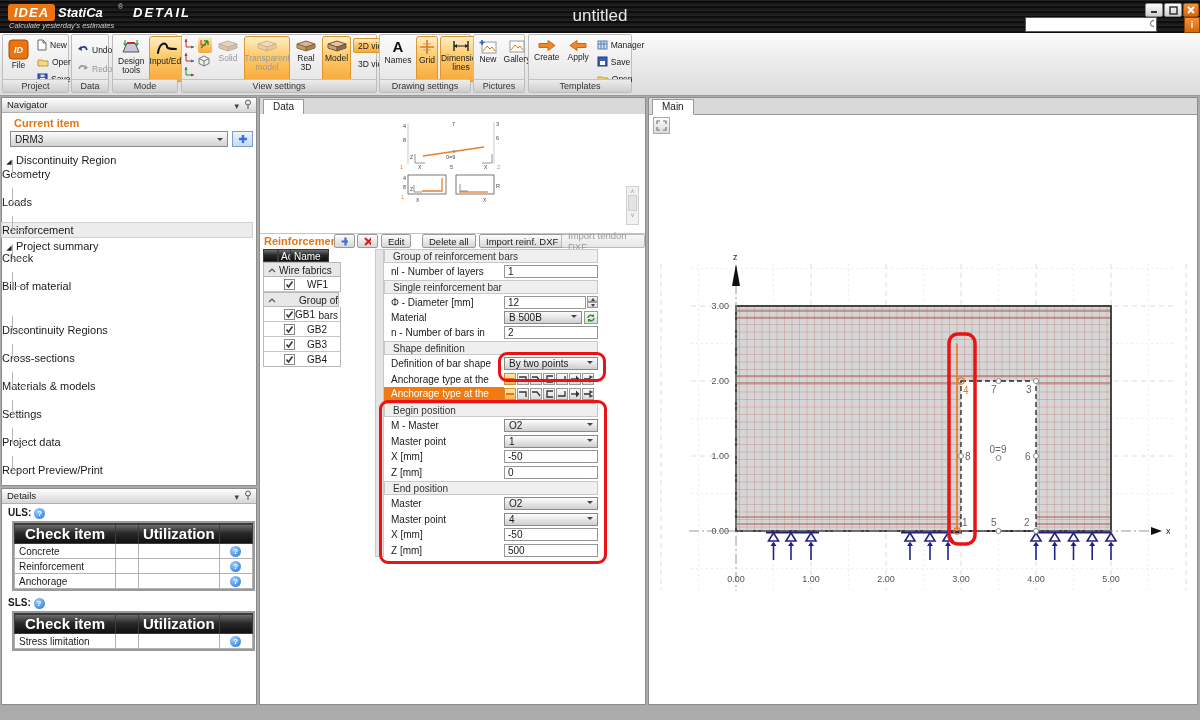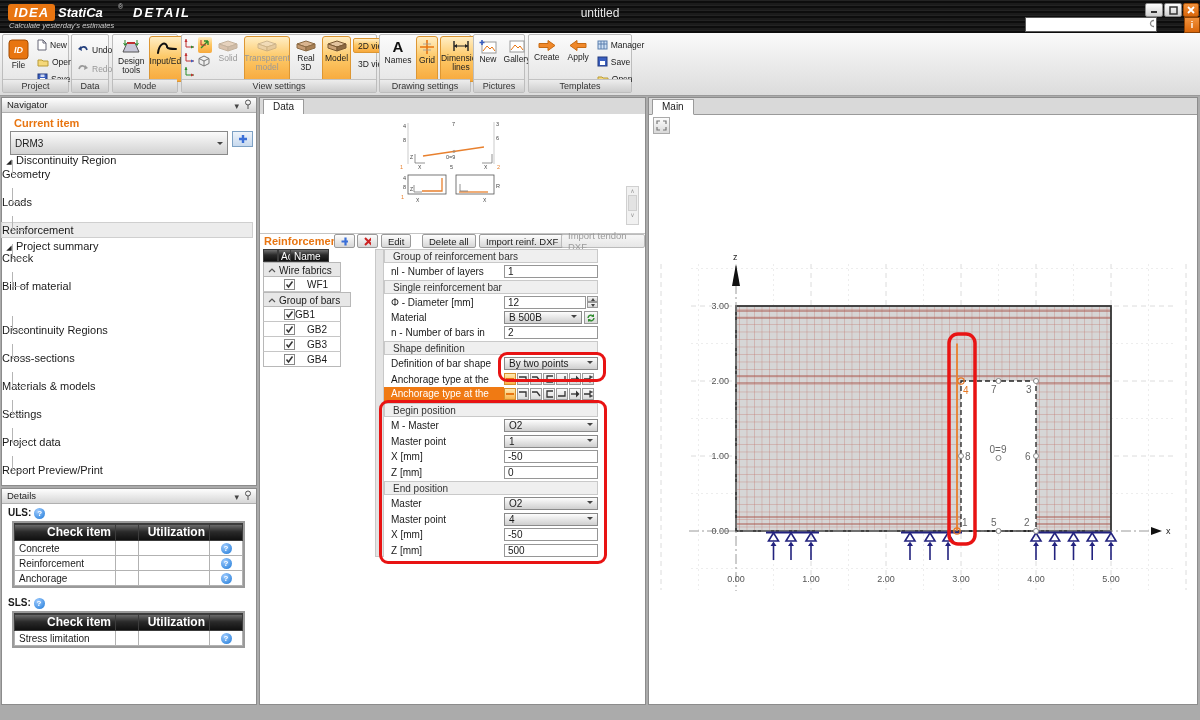--- a/index.html
+++ b/index.html
@@ -5,21 +5,21 @@
   html,body{margin:0;padding:0;}
   body{width:1200px;height:720px;position:relative;background:#ababab;font-family:"Liberation Sans",sans-serif;overflow:hidden;font-size:11px;color:#1a1a1a;}
   .abs{position:absolute;}
   
   .titlebar{left:0;top:0;width:1200px;height:33px;background:#141414;background:repeating-linear-gradient(180deg,#232323 0 1px,#0d0d0d 1px 3px,#1b1b1b 3px 5px);}
   .logo-idea{left:8px;top:4px;background:#e87511;color:#fff;font-style:italic;font-weight:bold;font-size:13px;padding:1px 6px;border-radius:3px;letter-spacing:1px;}
   .logo-statica{left:58px;top:5px;color:#fff;font-style:italic;font-weight:bold;font-size:13px;}
   .logo-reg{left:118px;top:3px;color:#ccc;font-size:7px;}
   .logo-detail{left:133px;top:5px;color:#fff;font-style:italic;font-weight:bold;font-size:13px;letter-spacing:2px;}
   .tagline{left:9px;top:21px;color:#cfcfcf;font-style:italic;font-size:7.5px;}
-  .win-title{left:400px;top:6px;width:400px;text-align:center;color:#e8e8e8;font-size:12px;}
+  .win-title{left:400px;top:6px;width:400px;text-align:center;color:#e8e8e8;font-size:17px;}
   .winbtn{top:3px;width:16px;height:12px;background:linear-gradient(#fdfdfd,#cfcfcf);border:1px solid #888;border-radius:2px;display:flex;align-items:center;justify-content:center;}
   .winbtn.close{background:linear-gradient(#f2923c,#d9660a);border-color:#a34d06;}
   .searchbox{left:1025px;top:17px;width:130px;height:13px;background:#fff;border:1px solid #5a5a5a;display:flex;align-items:center;}
   .searchbox input{border:none;outline:none;flex:1;font-size:9px;height:11px;padding:0 3px;background:transparent;font-family:"Liberation Sans",sans-serif;}
   .infobtn{left:1184px;top:17px;width:14px;height:14px;background:linear-gradient(#f2923c,#d9660a);border:1px solid #8a4104;color:#fff;font-weight:bold;font-size:9px;display:flex;align-items:center;justify-content:center;}
   
   .ribbon{left:0;top:33px;width:1200px;height:62px;background:linear-gradient(#fafafa,#dcdcdc);border-bottom:1px solid #9a9a9a;}
   .rgroup{top:1px;height:59px;border:1px solid #bdbdbd;border-radius:2px;background:linear-gradient(#fbfbfb,#e9e9e9 70%,#e0e0e0);box-sizing:border-box;}
   .rgl{position:absolute;left:0;right:0;bottom:0;height:12px;background:linear-gradient(#ededed,#cdcdcd);border-top:1px solid #c2c2c2;text-align:center;font-size:9px;color:#333;line-height:12px;}
   .gc{position:absolute;left:2px;top:1px;right:2px;height:45px;display:flex;align-items:flex-start;gap:2px;}
@@ -38,21 +38,21 @@
   .curlabel{left:12px;top:19px;color:#e87511;font-weight:bold;font-size:11px;}
   .drop{background:linear-gradient(#fbfbfb,#d2d2d2);border:1px solid #8a8a8a;font-size:10px;display:flex;align-items:center;padding:0 4px;box-sizing:border-box;}
   .dar{width:0;height:0;border:3.5px solid transparent;border-top-color:#444;margin-left:auto;margin-top:3px;}
   .trow{position:absolute;left:0;width:250px;height:14px;line-height:14px;font-size:11px;}
   .texp{display:inline-block;width:14px;text-align:center;font-size:7px;color:#222;}
   .tchild{position:relative;}
   .tchild::before{content:"";position:absolute;left:10px;top:-7px;height:14px;width:13px;border-left:1px solid #b5b5b5;border-bottom:1px solid #b5b5b5;}
   .tsel{background:#ececec;outline:1px solid #cfcfcf;}
   
   .dtable{border-collapse:collapse;font-size:10px;}
-  .dtable th{background:linear-gradient(#707070,#2a2a2a 45%,#0f0f0f);color:#fff;font-size:12px;text-align:right;padding:1px 4px;border:1px solid #3c3c3c;height:12px;}
+  .dtable th{background:linear-gradient(#707070,#2a2a2a 45%,#0f0f0f);color:#fff;font-size:15px;text-align:center;padding:1px 4px;border:1px solid #3c3c3c;height:12px;}
   .dtable td{border:1px solid #b2b2b2;padding:0 4px;height:14px;background:#fff;}
   .dwrap{border:2px solid #9a9a9a;display:inline-block;}
   .help{display:inline-flex;width:11px;height:11px;border-radius:50%;background:radial-gradient(circle at 35% 30%,#9ecbff,#1c78d6);color:#fff;font-size:8px;font-weight:bold;align-items:center;justify-content:center;vertical-align:middle;}
   
   .tbtn{background:linear-gradient(#fdfdfd,#d7d7d7);border:1px solid #9a9a9a;border-radius:2px;font-size:9.5px;height:14px;display:inline-flex;align-items:center;justify-content:center;padding:0 6px;box-sizing:border-box;}
   .tbtn.dis{color:#9b9b9b;background:linear-gradient(#f6f6f6,#e7e7e7);border-color:#bbb;}
   .rthead{background:linear-gradient(#707070,#2a2a2a 45%,#0f0f0f);color:#fff;font-size:9.5px;}
   .rtgrp{background:#e7e7e7;}
   .rtcell{position:absolute;height:15px;line-height:15px;font-size:10px;box-sizing:border-box;border-bottom:1px solid #c6c6c6;}
   .sechead{position:absolute;left:124px;width:214px;height:14px;line-height:14px;background:#efefef;border:1px solid #c9c9c9;box-sizing:border-box;padding-left:8px;font-size:10px;color:#333;}
@@ -348,21 +348,21 @@
   <div class="phead"><span>Navigator</span>
     <span class="phicons">
         <span>▾</span>
         <svg width="8" height="10">
           <circle cx="4" cy="3.5" r="2.5" fill="none" stroke="#555"></circle>
           <line x1="4" y1="6" x2="4" y2="10" stroke="#555"></line>
         </svg>
       </span>
   </div>
   <div class="abs curlabel">Current item</div>
-  <div class="abs drop" style="left:8px;top:33px;width:218px;height:24px;gap:44px;">
+  <div class="abs drop" style="left:8px;top:33px;width:218px;height:16px;gap:44px;">
     <span>DRM3</span>
       <span class="dar"></span>
   </div>
   <div class="abs" style="left:230px;top:33px;width:21px;height:16px;background:linear-gradient(#eef4fb,#c7d9ee);border:1px solid #7da1c4;display:flex;align-items:center;justify-content:center;box-sizing:border-box;">
     <svg width="10" height="10">
         <path d="M5 1 V9 M1 5 H9" stroke="#3a6fd8" stroke-width="2.4"></path>
       </svg>
   </div>
 
   <div class="trow" style="top:55px;"><span class="texp">◢</span><span>Discontinuity Region</span></div>
@@ -522,21 +522,21 @@
       </svg>
     <span>Wire fabrics</span>
   </div>
   <div class="abs rtcell" style="left:3px;top:179px;width:78px;border-left:1px solid #b8b8b8;border-right:1px solid #b8b8b8;">
     <svg class="chk" style="margin:2px 0 0 20px;float:left;">
         <rect x="0.5" y="0.5" width="10" height="10" fill="#fdfdfd" stroke="#888"></rect>
         <polyline points="2.5,5.5 4.5,8 8.5,2.5" fill="none" stroke="#333" stroke-width="1.5"></polyline>
       </svg>
     <span style="margin-left:12px;">WF1</span>
   </div>
-  <div class="abs rtcell rtgrp" style="left:3px;top:194px;width:88px;border:1px solid #b8b8b8;">
+  <div class="abs rtcell rtgrp" style="left:3px;top:194px;width:76px;border:1px solid #b8b8b8;text-align:right;">
     <svg width="8" height="5" style="margin:5px 3px 0 4px;float:left;">
         <polyline points="1,4 4,1 7,4" fill="none" stroke="#555" stroke-width="1.2"></polyline>
       </svg>
     <span>Group of bars</span>
   </div>
   <div class="abs rtcell" style="left:3px;top:209px;width:78px;border-left:1px solid #b8b8b8;border-right:1px solid #b8b8b8;">
     <svg class="chk" style="margin:2px 0 0 20px;float:left;">
         <rect x="0.5" y="0.5" width="10" height="10" fill="#fdfdfd" stroke="#888"></rect>
         <polyline points="2.5,5.5 4.5,8 8.5,2.5" fill="none" stroke="#333" stroke-width="1.5"></polyline>
       </svg>

